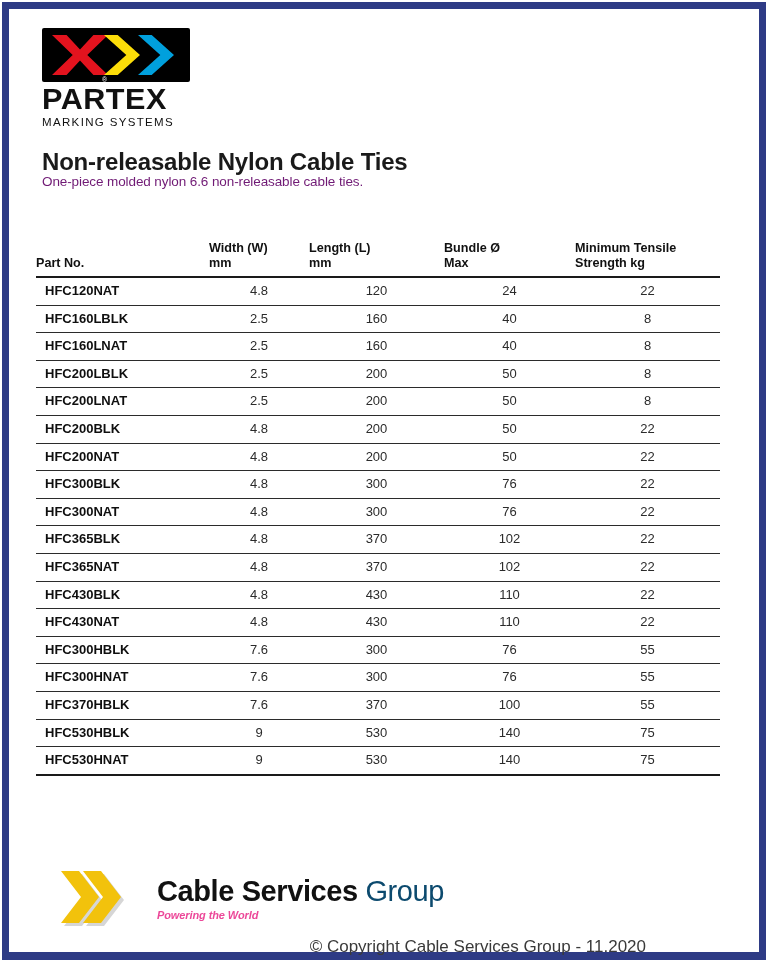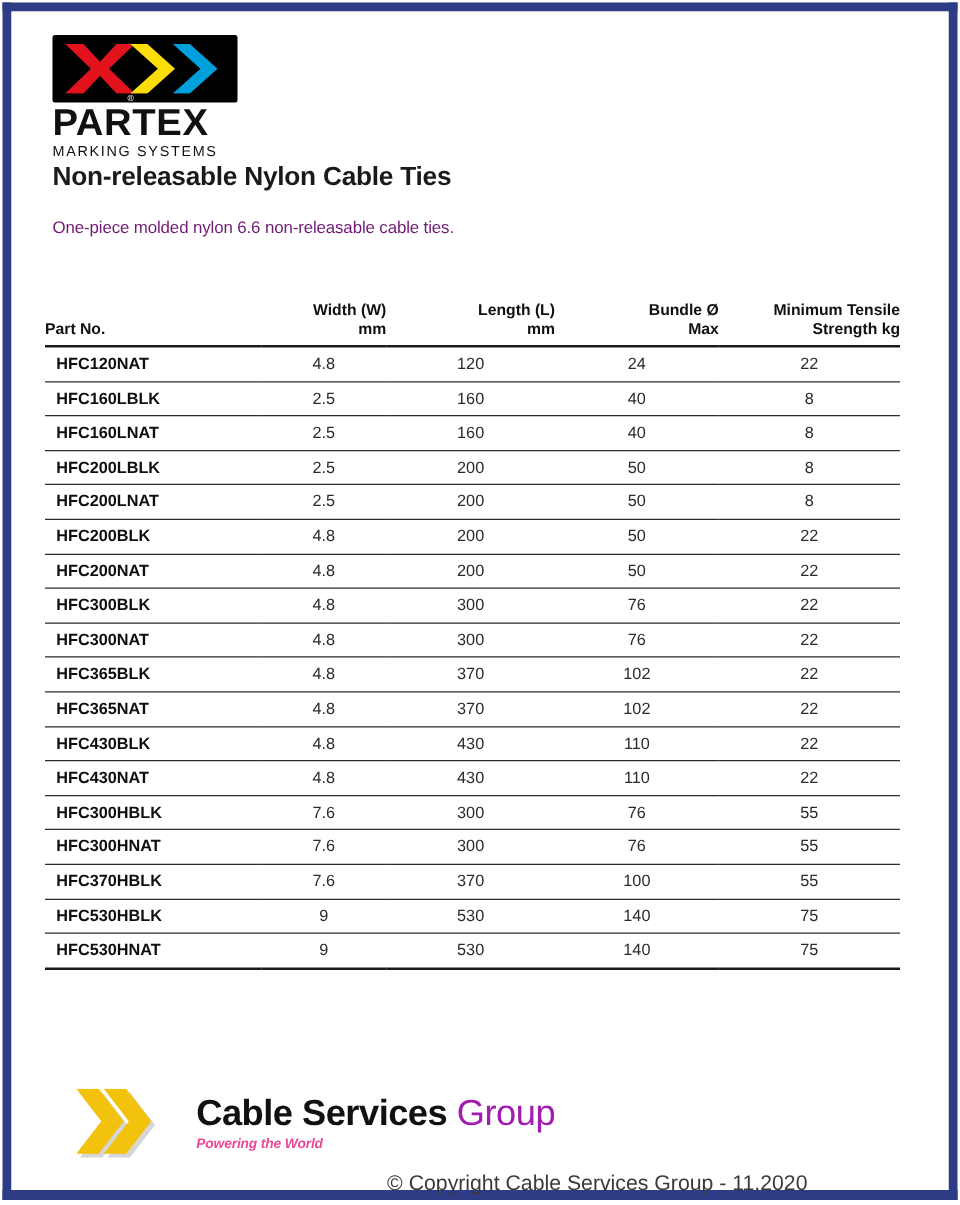--- a/index.html
+++ b/index.html
@@ -103,22 +103,22 @@
     font-size: 11.5px;
     letter-spacing: 1.35px;
     color: #111111;
     line-height: 13px;
   }
 
   
   .doc-title {
     position: absolute;
     left: 33px;
-    top: 121px;
-    font-size: 21px;
+    top: 139px;
+    font-size: 24px;
     font-weight: bold;
     color: #1a1a1a;
     letter-spacing: -0.2px;
   }
   .doc-subtitle {
     position: absolute;
     left: 33px;
     top: 165px;
     font-size: 13.5px;
     color: #701a75;
@@ -146,21 +146,21 @@
   table.spec thead th {
     font-size: 12.6px;
     font-weight: bold;
     color: #111111;
     padding: 0 0 5px 0;
     vertical-align: bottom;
     border-bottom: 2.2px solid #1a1a1a;
     line-height: 15px;
   }
   th.h-part { text-align: left; padding-left: 9px; }
-  th.h-ctr  { text-align: right; }
+  th.h-ctr  { text-align: left; }
   .h-line2 { display: block; }
 
   table.spec tbody td {
     font-size: 13px;
     color: #2b2b2b;
     border-bottom: 1.4px solid #2b2b2b;
     height: 26.6px;
     padding: 0;
     line-height: 26.6px;
   }
@@ -196,21 +196,21 @@
     top: 10px;
   }
   .csg-line1 {
     font-size: 29px;
     line-height: 33px;
     color: #111111;
     letter-spacing: -0.4px;
     white-space: nowrap;
   }
   .csg-line1 .bold { font-weight: bold; }
-  .csg-line1 .light { font-weight: normal; color: #a21caf; }
+  .csg-line1 .light { font-weight: normal; color: #0c4a6e; }
   .csg-line2 {
     margin-top: 1px;
     font-size: 11px;
     font-weight: bold;
     font-style: italic;
     color: #ec4899;
     letter-spacing: -0.1px;
     white-space: nowrap;
   }
   .copyright {

